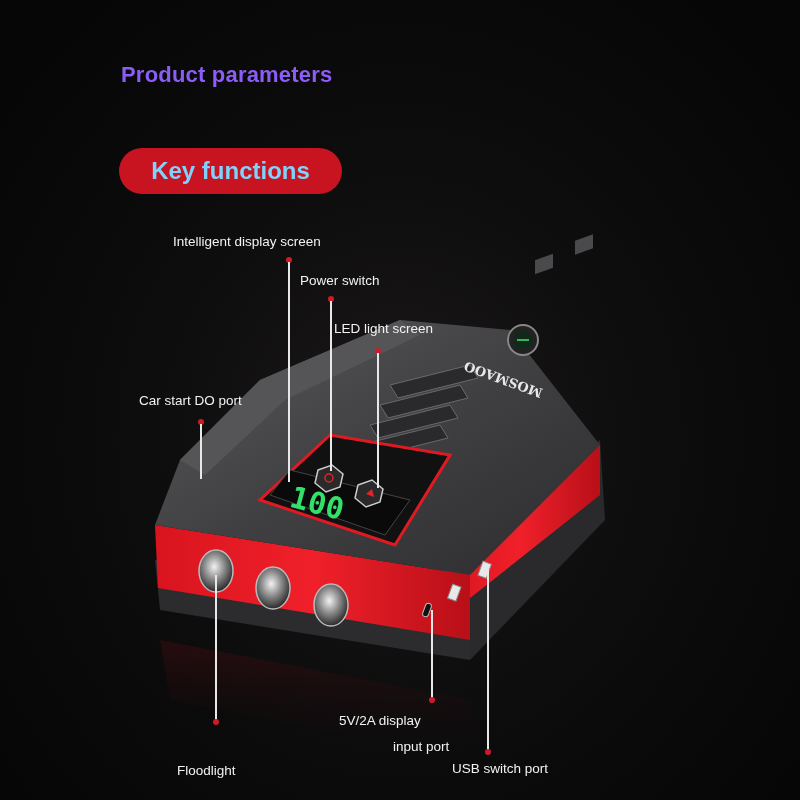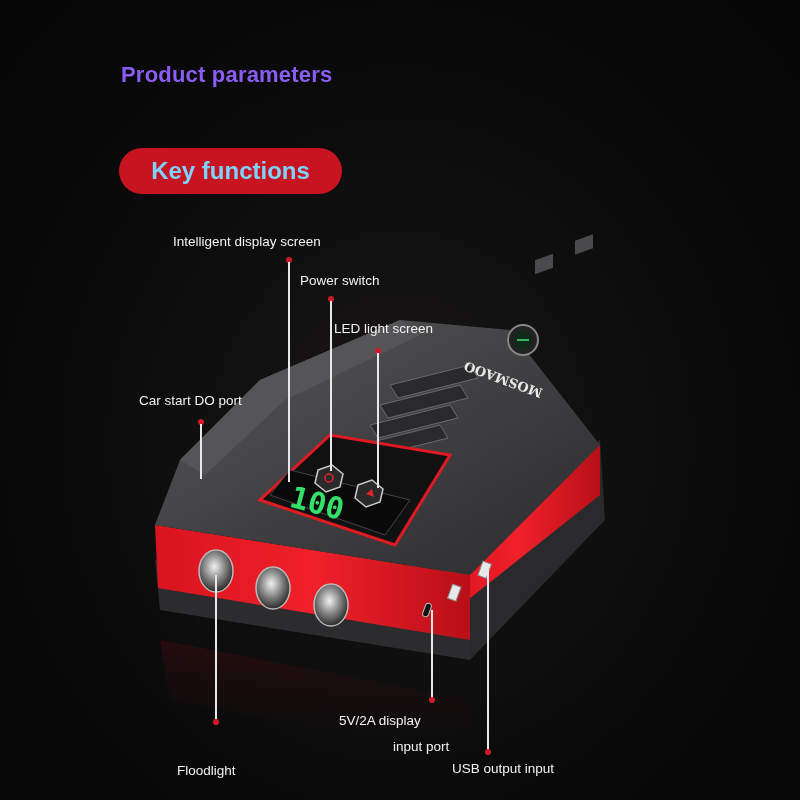--- a/index.html
+++ b/index.html
@@ -130,13 +130,13 @@
 <div class="dot" style="left:213px; top:719px;"></div>
 <div class="label" style="left:177px; top:735px;margin-top:28px;">Floodlight</div>
 
 <div class="line" style="left:431px; top:610px; height:88px;"></div>
 <div class="dot" style="left:429px; top:697px;"></div>
 <div class="label" style="left:339px; top:713px;">5V/2A display</div>
 <div class="label" style="left:361px; top:739px;padding-left:32px;">input port</div>
 
 <div class="line" style="left:487px; top:570px; height:180px;"></div>
 <div class="dot" style="left:485px; top:749px;"></div>
-<div class="label" style="left:452px; top:761px;">USB output input</div>
+<div class="label" style="left:452px; top:761px;">USB switch port</div>
 
 </body></html>

